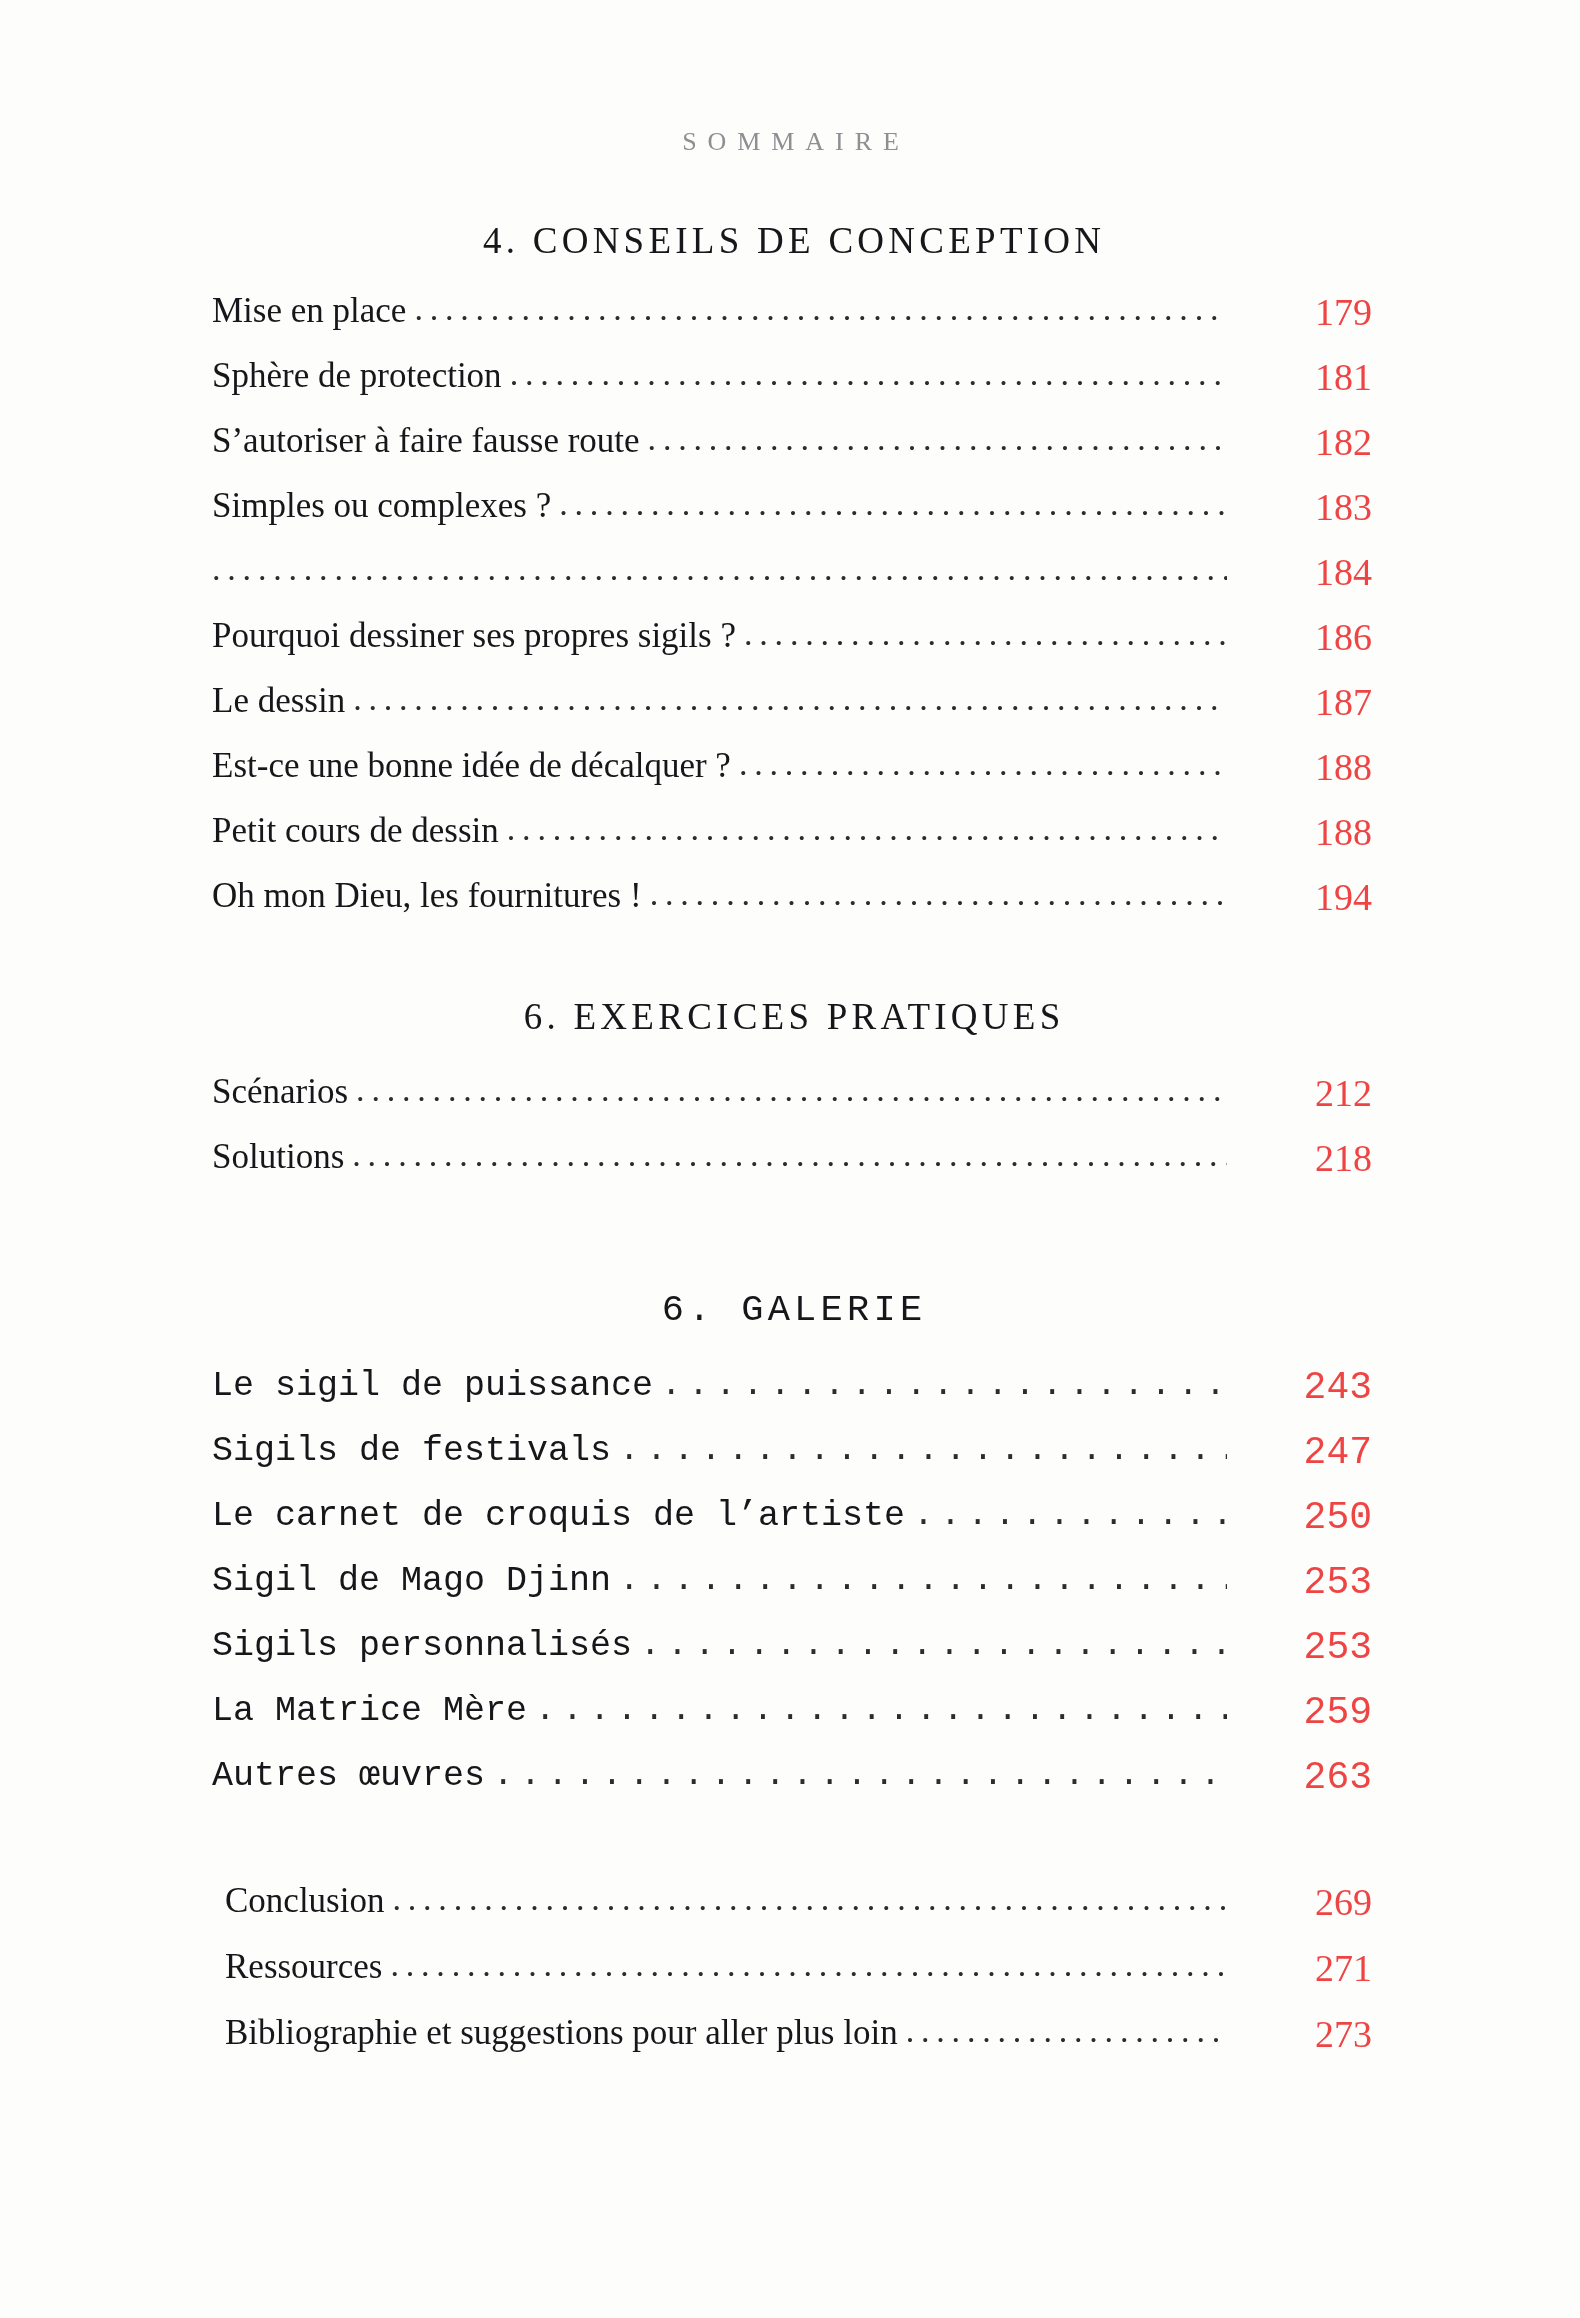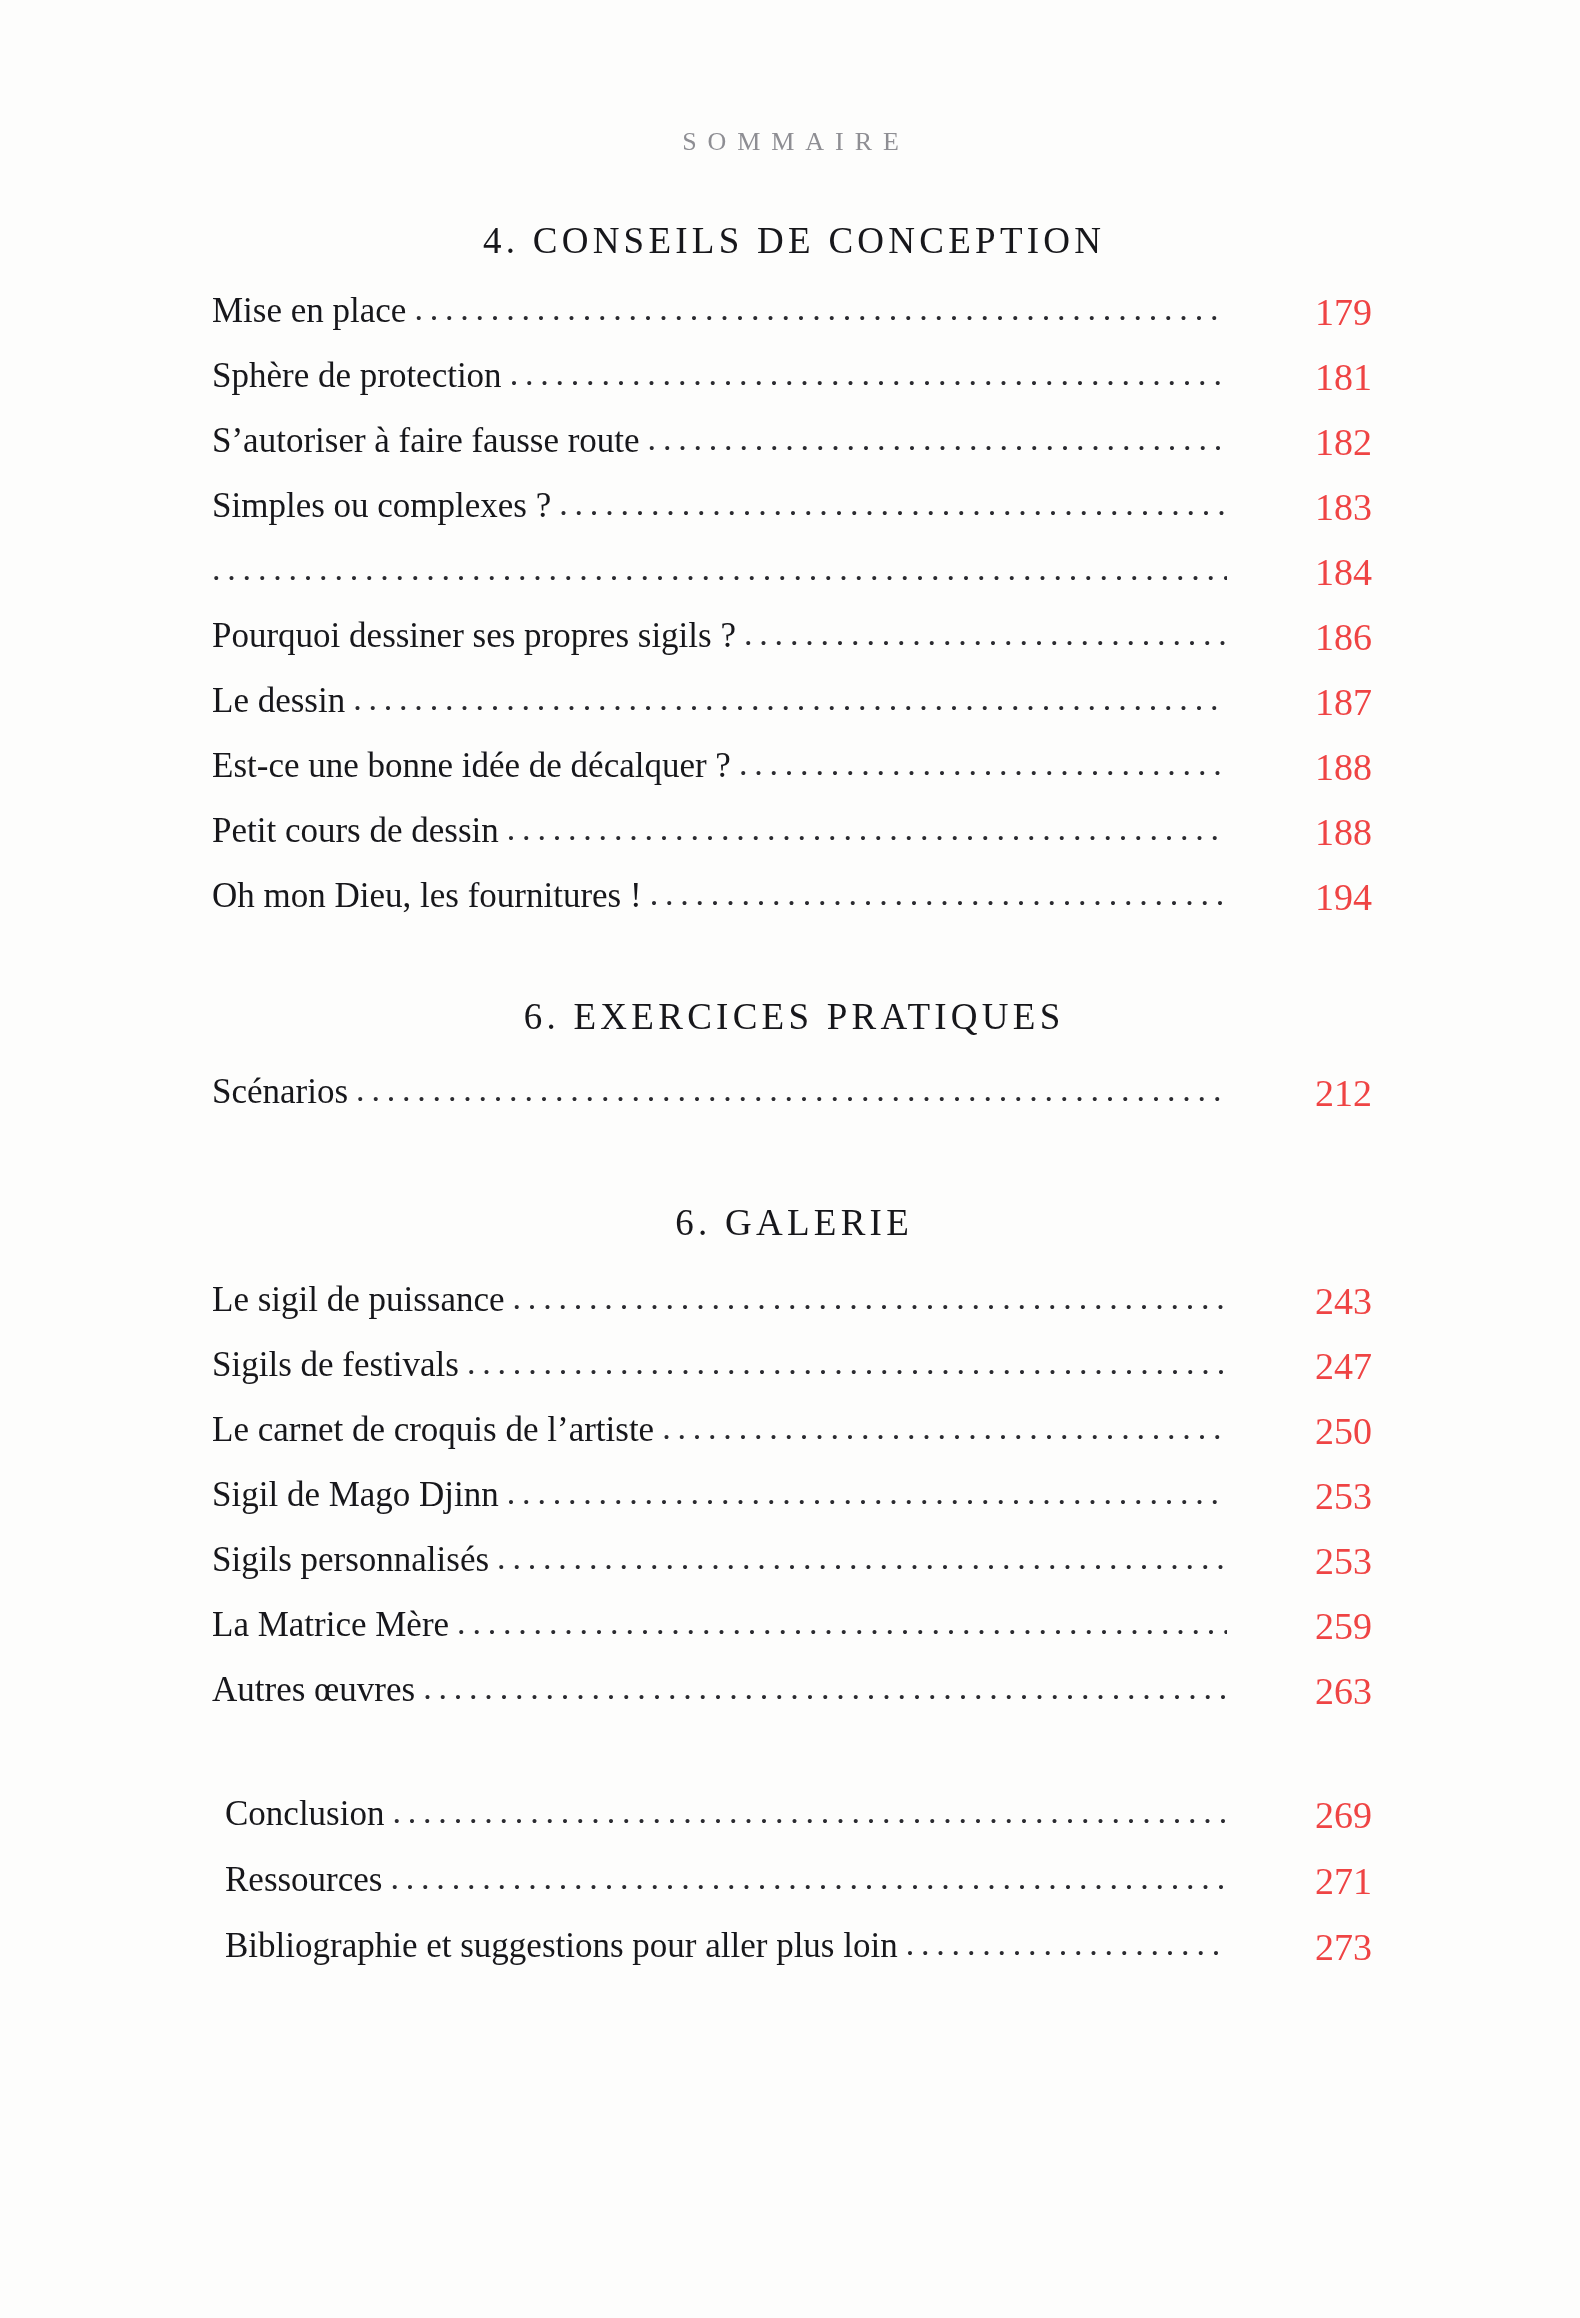--- a/index.html
+++ b/index.html
@@ -52,21 +52,21 @@
     color: #17171b;
     font-weight: 400;
     line-height: 1.2;
     white-space: nowrap;
   }
 
   .section:first-child .section-title { margin: 0 0 30px 0; }
   .section-title { margin: 0 0 30px 0; }
 
   .section + .section { margin-top: 52px; }
-  .section.sec-galerie { margin-top: 62px; }
+  .section.sec-galerie { margin-top: 84px; font-family: Liberation Mono, monospace; }
   .section.sec-final   { margin-top: 59px; }
 
   .section.sec-galerie .section-title { margin-bottom: 37px; }
   .section.sec-exercices .section-title { margin-bottom: 34px; }
 
   
   .entry {
     display: flex;
     align-items: flex-start;
     font-size: 35px;
@@ -177,20 +177,25 @@
           <span class="entry-page">194</span>
         </div>
       </div>
       <div class="section sec-exercices">
         <div class="section-title">6. EXERCICES PRATIQUES</div>
         <div class="entry">
           <span class="entry-label">Scénarios</span>
           <span class="entry-leader"></span>
           <span class="entry-page">212</span>
         </div>
+        <div class="entry">
+          <span class="entry-label">Solutions</span>
+          <span class="entry-leader"></span>
+          <span class="entry-page">218</span>
+        </div>
       </div>
       <div class="section sec-galerie">
         <div class="section-title">6. GALERIE</div>
         <div class="entry">
           <span class="entry-label">Le sigil de puissance</span>
           <span class="entry-leader"></span>
           <span class="entry-page">243</span>
         </div>
         <div class="entry">
           <span class="entry-label">Sigils de festivals</span>

